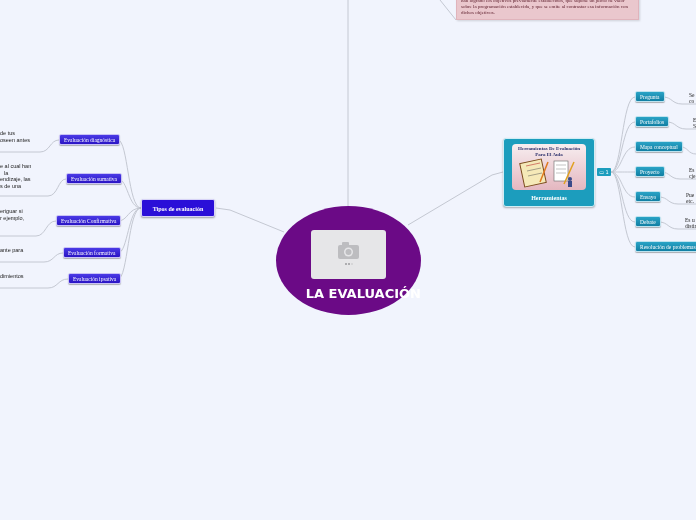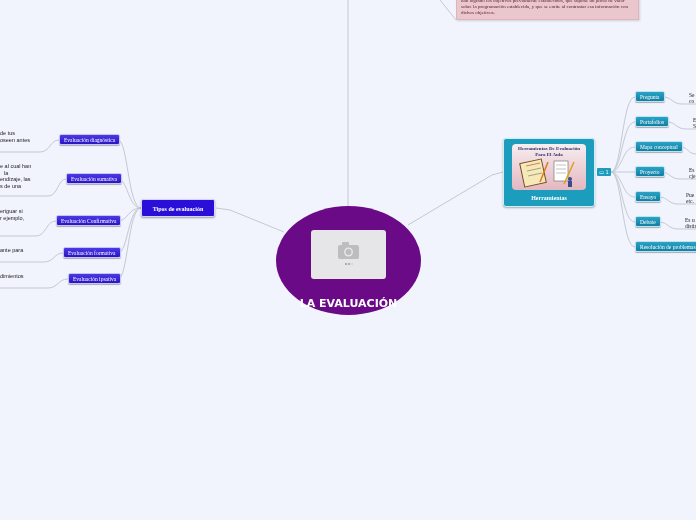--- a/index.html
+++ b/index.html
@@ -32,22 +32,22 @@
   }
   #central {
     left: 276px; top: 206px; width: 145px; height: 109px;
     background: #6b0a86; border-radius: 50%;
   }
   #central .img {
     position: absolute; left: 35px; top: 24px; width: 75px; height: 49px;
     background: #e6e6e8; border-radius: 3px;
   }
   #central .label {
-    position: absolute; left: 0; right: 0; top: 91px; text-align: center;
-    font-family: "DejaVu Sans", sans-serif; font-weight: bold; font-size: 11px; color: #fff;
+    position: absolute; left: 0; right: 0; top: 80px; text-align: right;
+    font-family: "DejaVu Sans", sans-serif; font-weight: bold; font-size: 13px; color: #fff;
   }
   #herr-node {
     left: 503px; top: 138px; width: 92px; height: 69px;
     background: #1c9dbd; border: 1px solid #d0eef5; border-radius: 3px;
     box-shadow: 0 1px 2px rgba(0,0,0,0.3);
   }
   #herr-node .pic {
     position: absolute; left: 8px; top: 5px; width: 74px; height: 46px;
     background: linear-gradient(#f7eef0, #e4b7c0); border-radius: 4px;
   }

